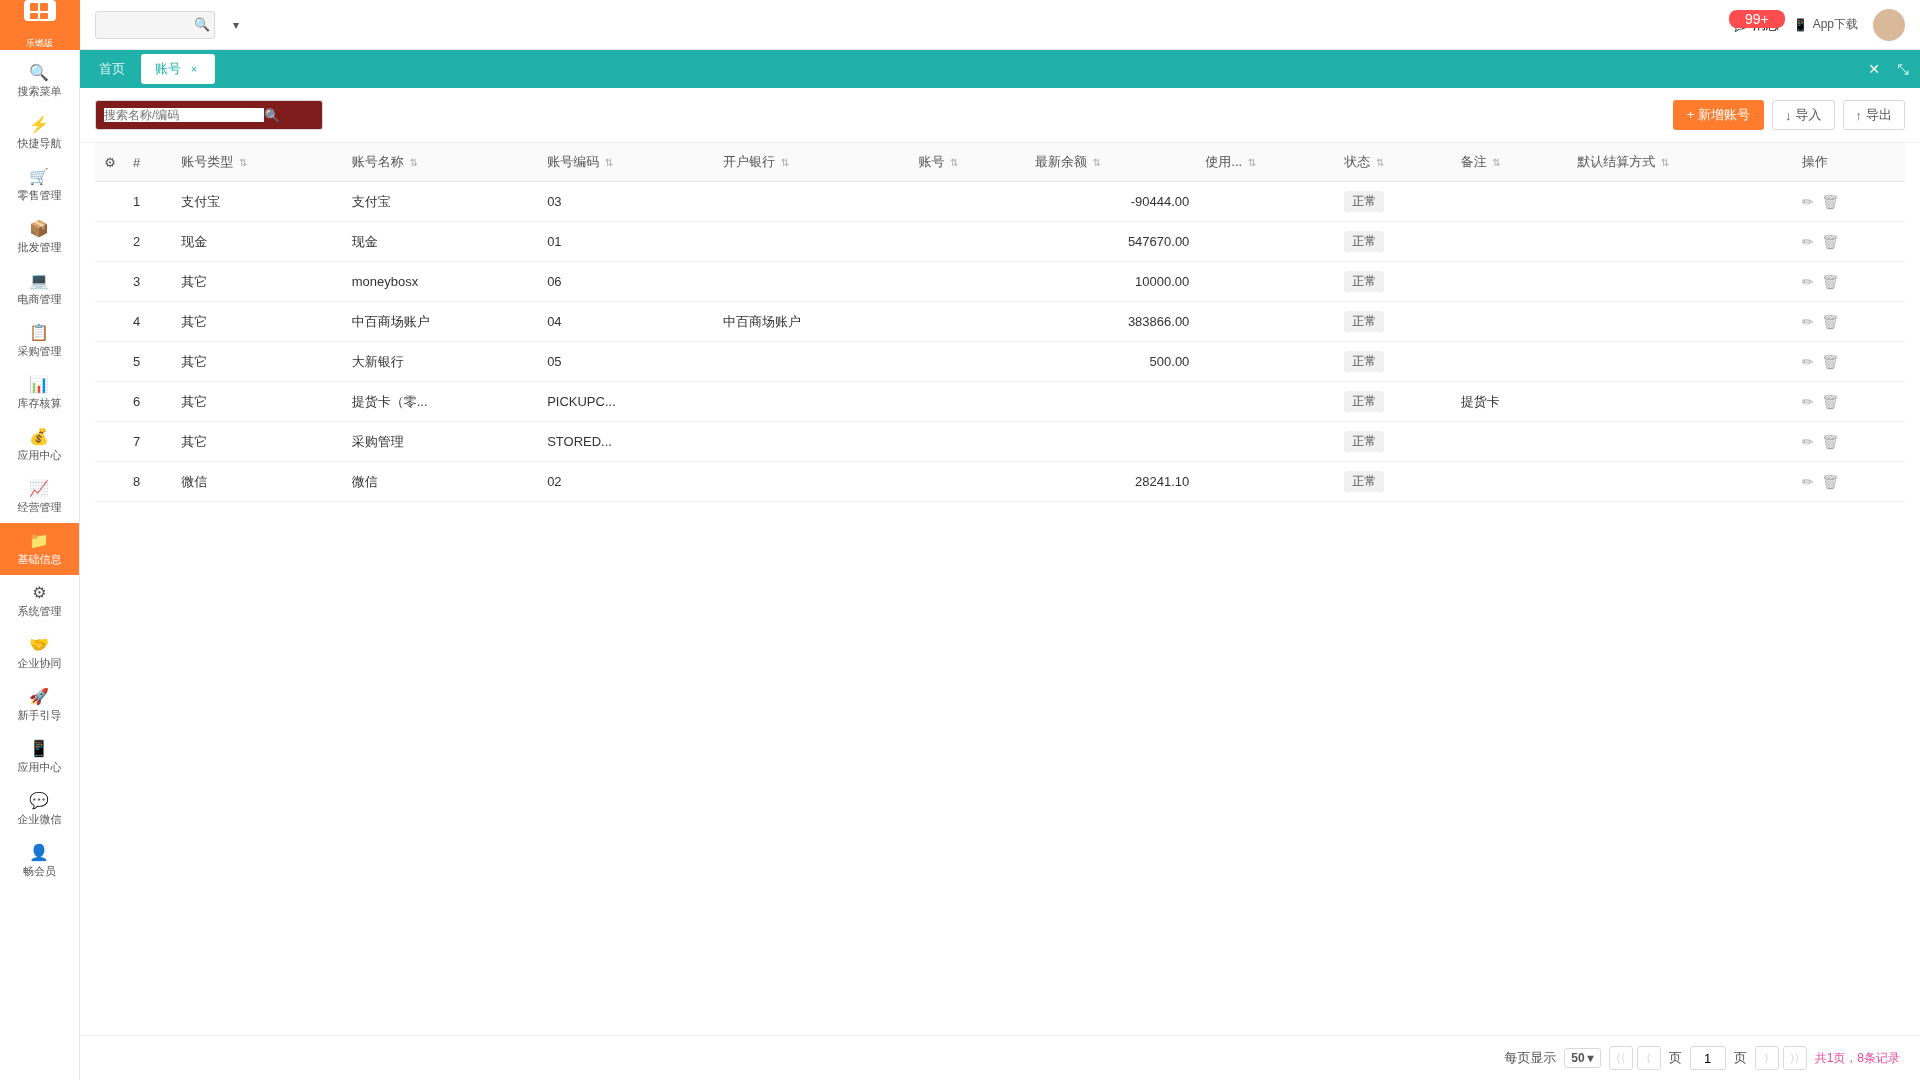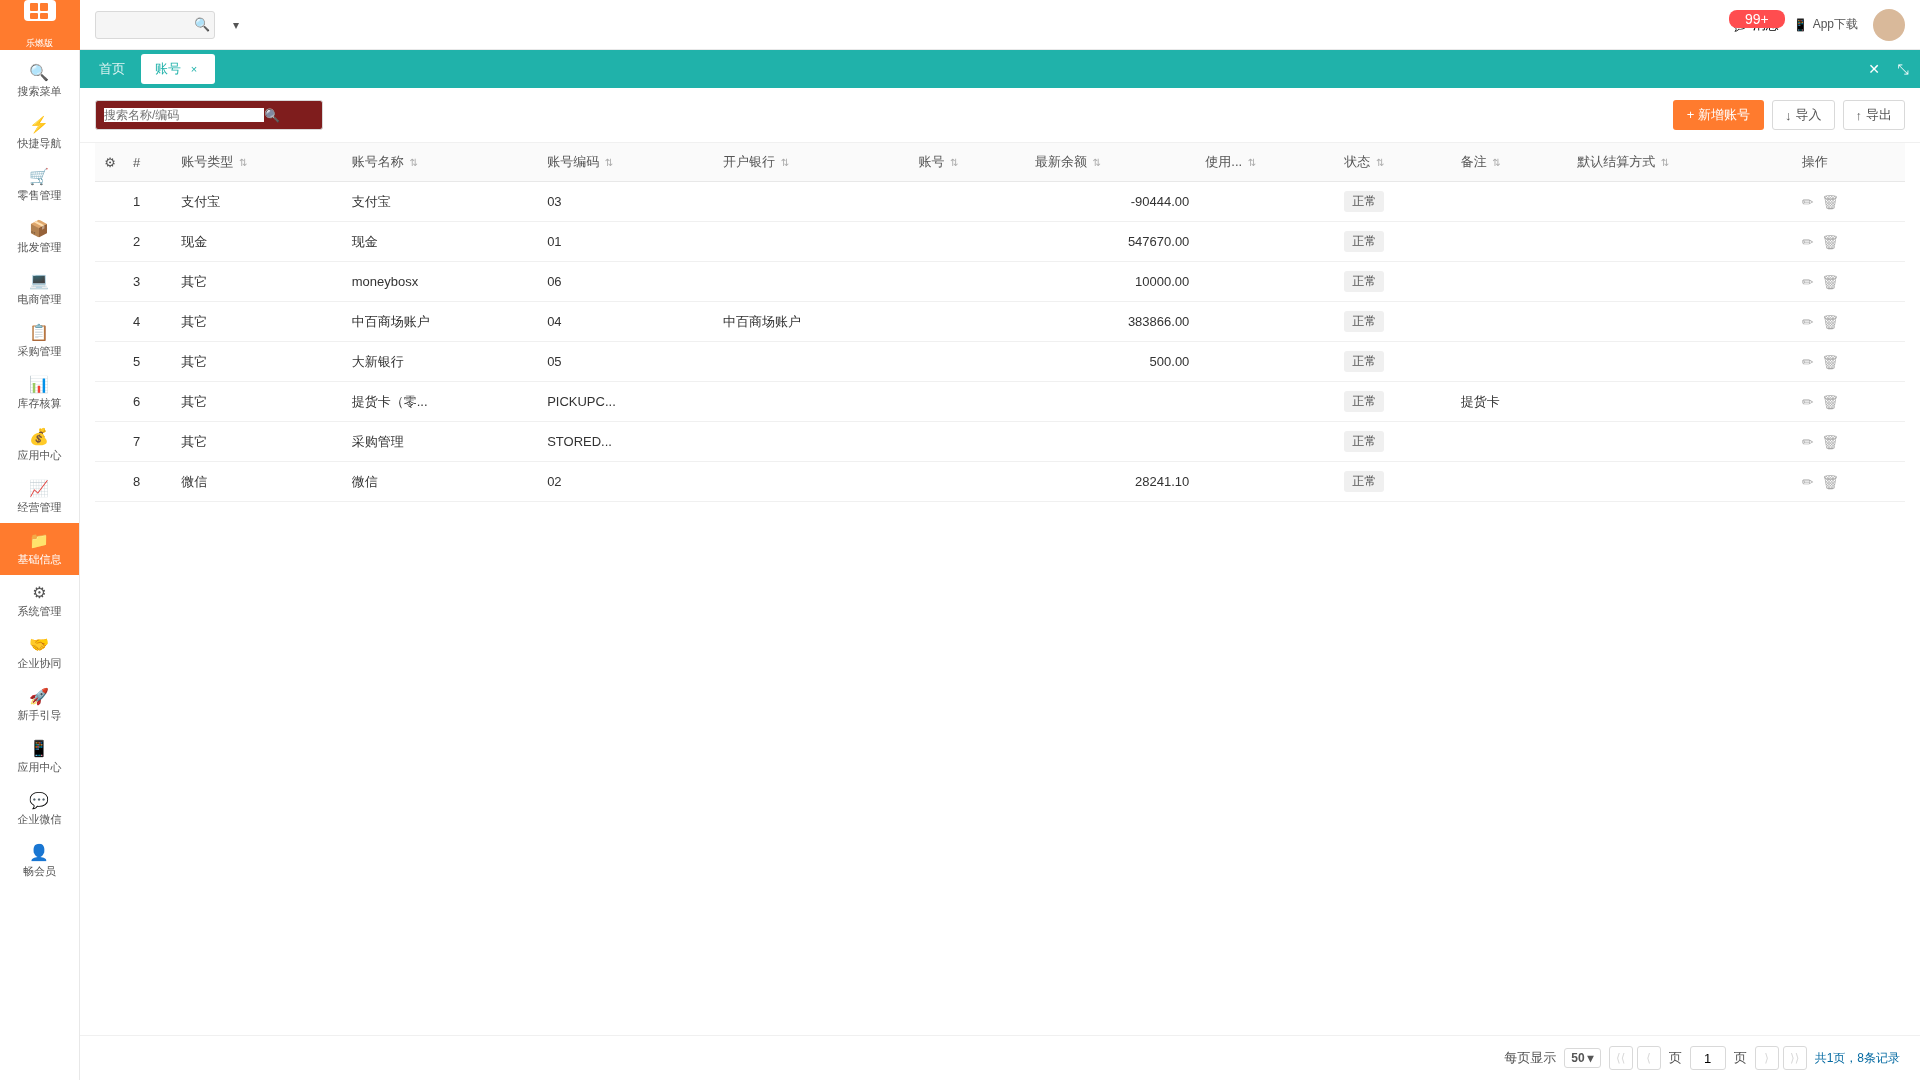--- a/index.html
+++ b/index.html
@@ -403,21 +403,21 @@
     .page-btn.disabled { color: #d9d9d9; cursor: not-allowed; }
     .page-input {
       width: 36px;
       height: 24px;
       border: 1px solid #d9d9d9;
       border-radius: 3px;
       text-align: center;
       font-size: 13px;
       outline: none;
     }
-    .total-text { color: #0369a1; font-size: 12px; }
+    .total-text { color: #ec4899; font-size: 12px; }
   </style>
 </head>
 <body>
 
 <div class="sidebar">
   <div class="sidebar-logo">
     <div class="sidebar-logo-icon">
       <svg width="24" height="20" viewBox="0 0 24 20">
         <rect x="2" y="2" width="8" height="8" rx="1" fill="#ff7b2e"></rect>
         <rect x="12" y="2" width="8" height="8" rx="1" fill="#ff7b2e"></rect>

